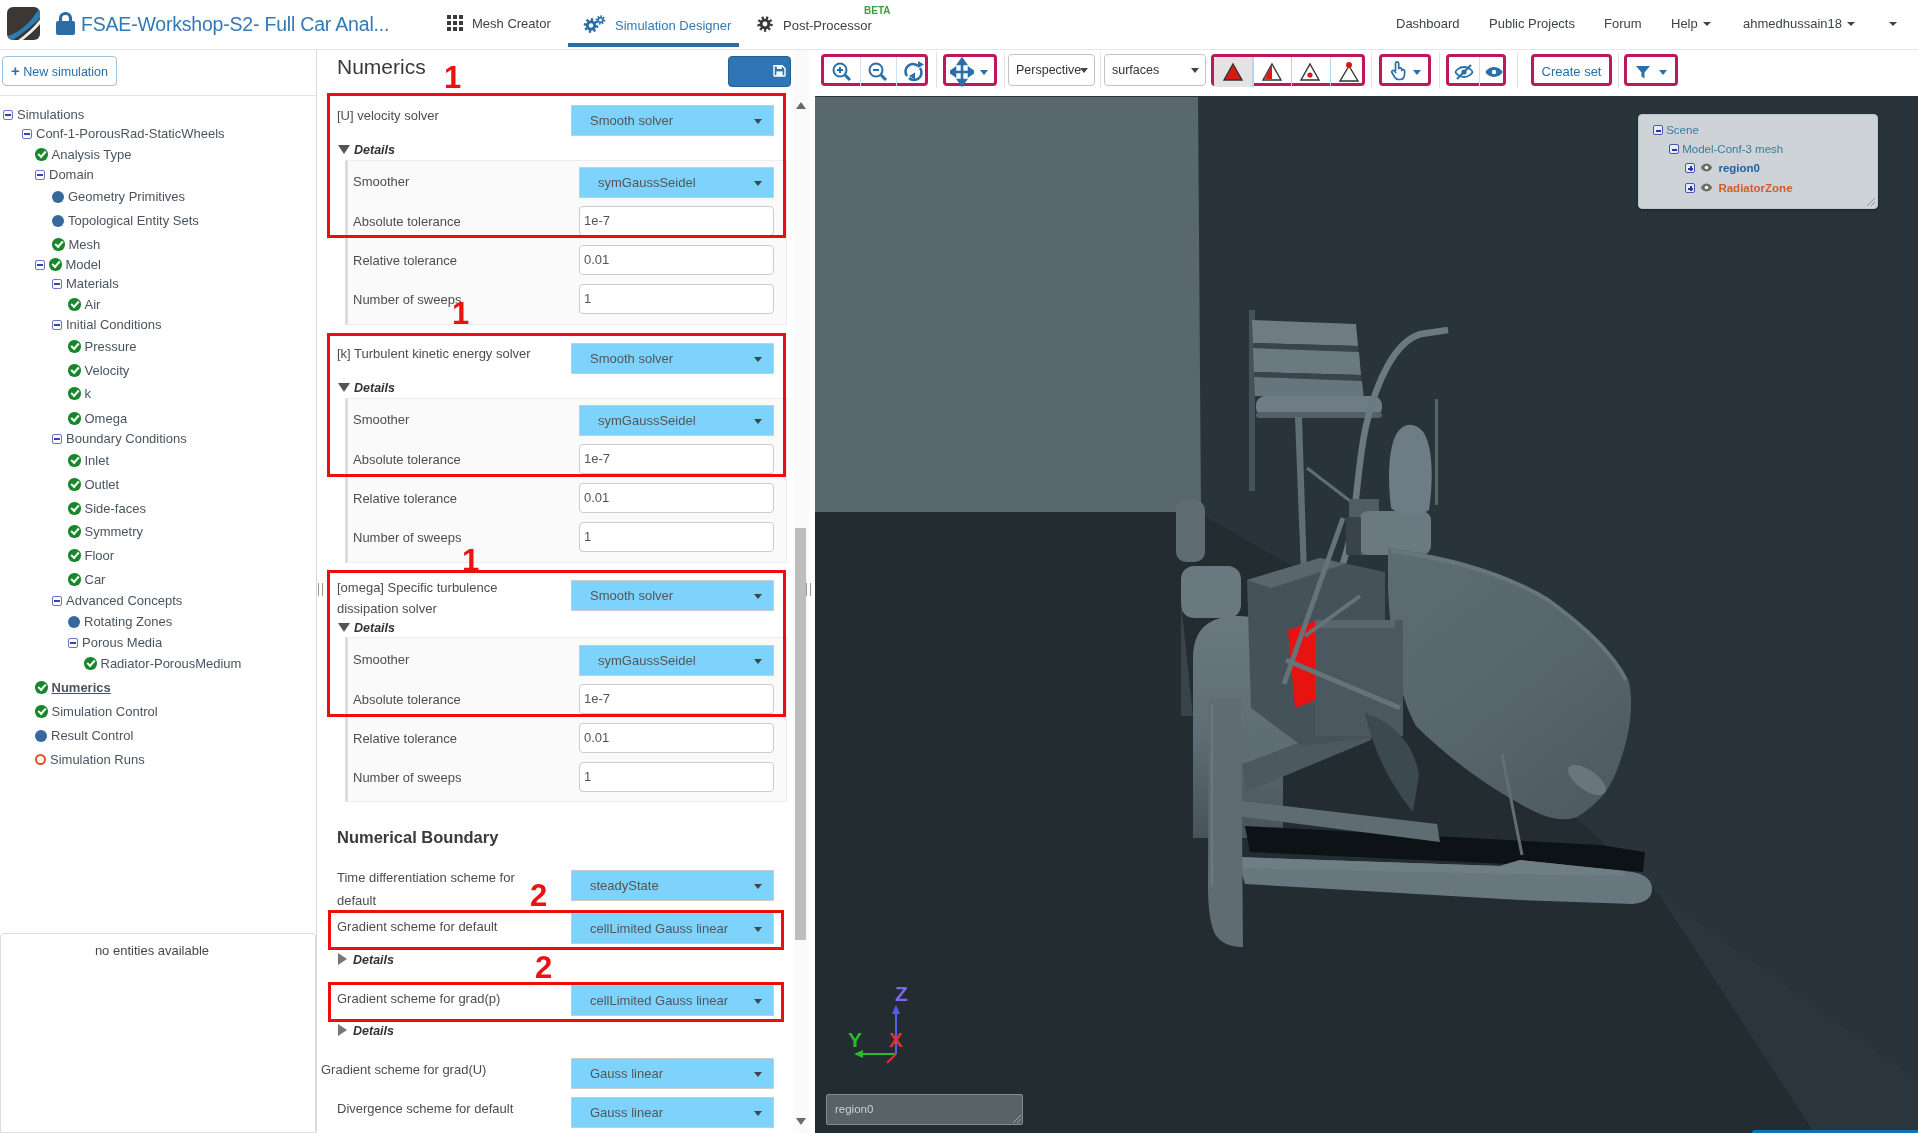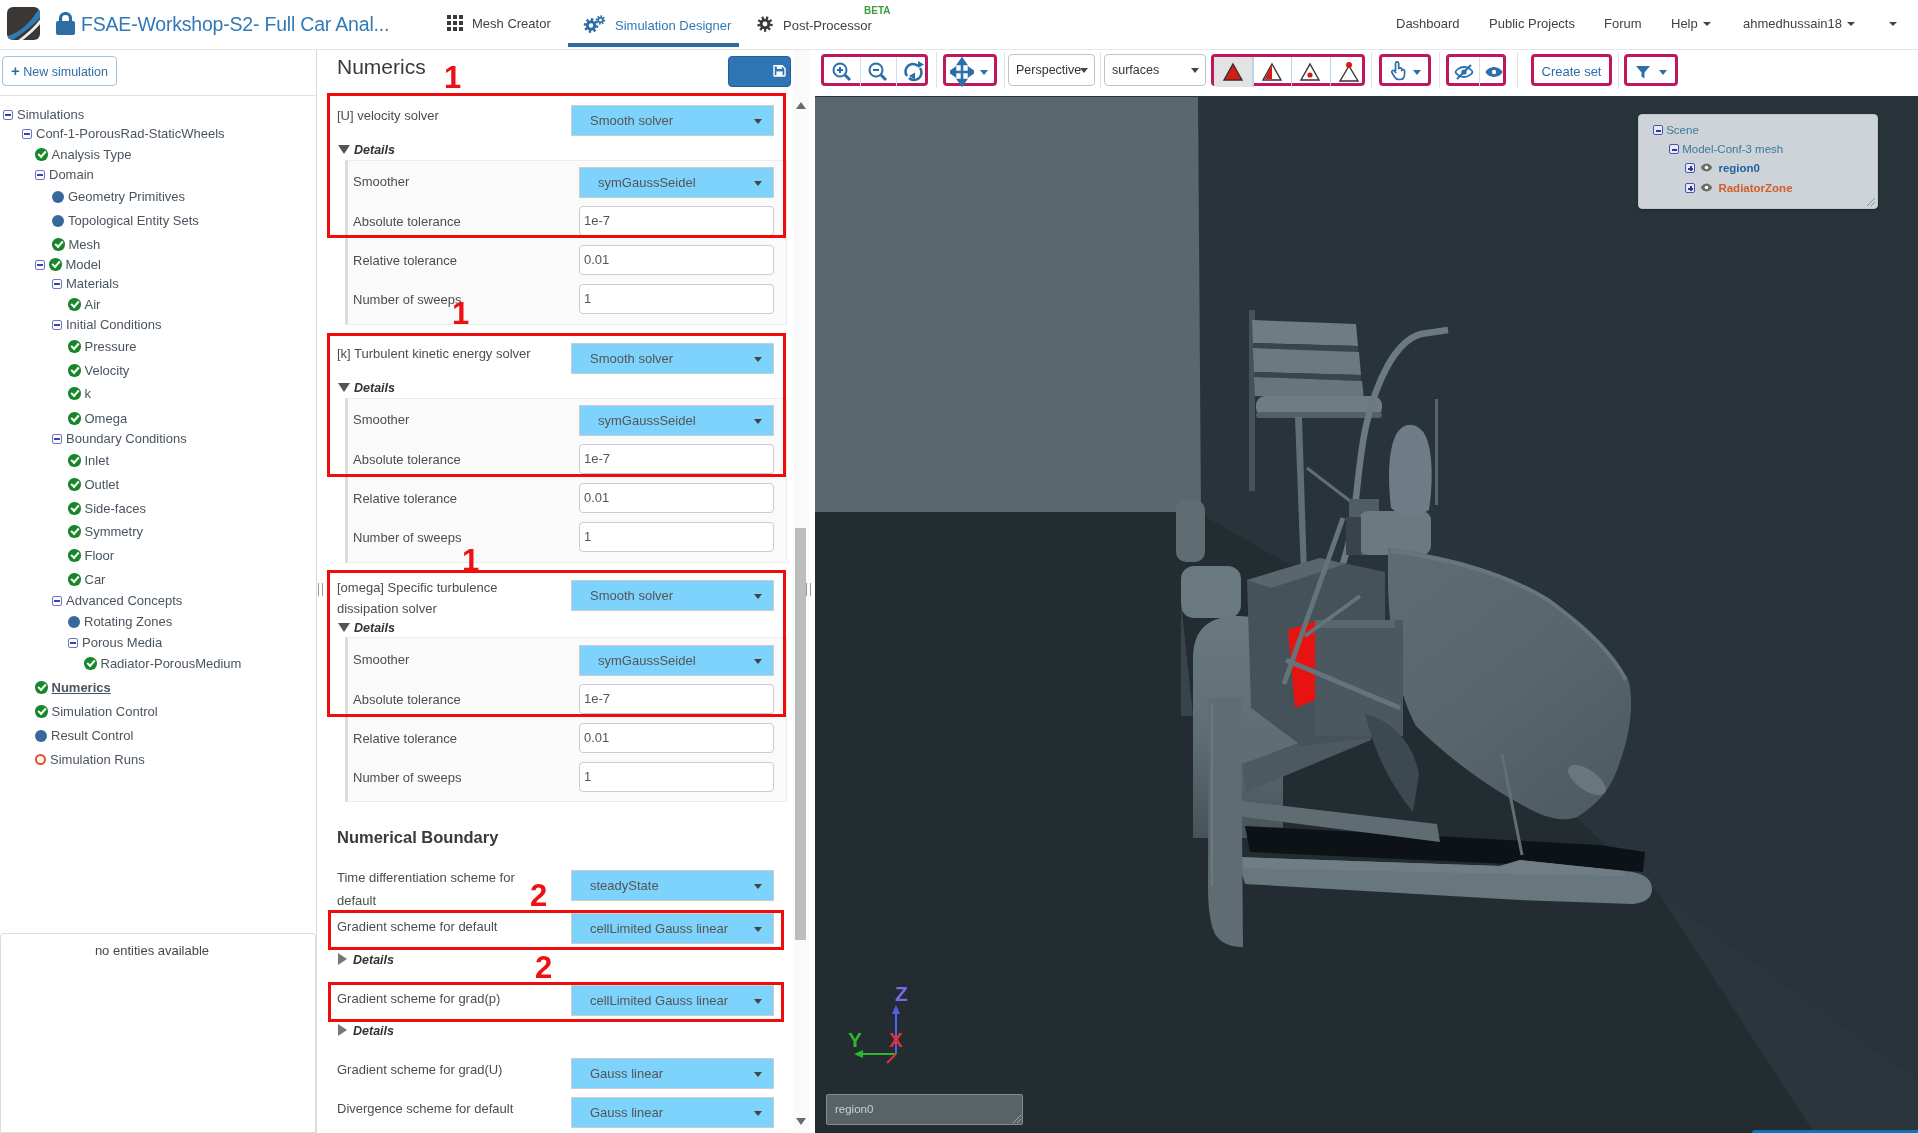--- a/index.html
+++ b/index.html
@@ -254,21 +254,21 @@
       <div class="finp" style="left:261px;top:712px">1</div>
       <div class="h2title" style="left:19px;top:778px">Numerical Boundary</div>
       <div class="flabel" style="left:19px;top:816px;width:185px">Time differentiation scheme for default</div>
       <div class="fsel" style="left:253px;top:820px">steadyState</div>
       <div class="flabel" style="left:19px;top:865px;width:240px">Gradient scheme for default</div>
       <div class="fsel" style="left:253px;top:863px">cellLimited Gauss linear</div>
       <div class="details" style="left:20px;top:903px"><span class="dtri-r"></span>Details</div>
       <div class="flabel" style="left:19px;top:937px;width:240px">Gradient scheme for grad(p)</div>
       <div class="fsel" style="left:253px;top:935px">cellLimited Gauss linear</div>
       <div class="details" style="left:20px;top:974px"><span class="dtri-r"></span>Details</div>
-      <div class="flabel" style="left:19px;top:1008px;width:240px">Gradient scheme for grad(U)</div>
+      <div class="flabel" style="left:3px;top:1008px;width:240px">Gradient scheme for grad(U)</div>
       <div class="fsel" style="left:253px;top:1008px">Gauss linear</div>
       <div class="flabel" style="left:19px;top:1047px;width:240px">Divergence scheme for default</div>
       <div class="fsel" style="left:253px;top:1047px">Gauss linear</div>
     </div>
   </div>
   <div id="pscroll">
     <div class="arr-up"></div>
     <div class="thumb"></div>
     <div class="arr-dn"></div>
   </div>

